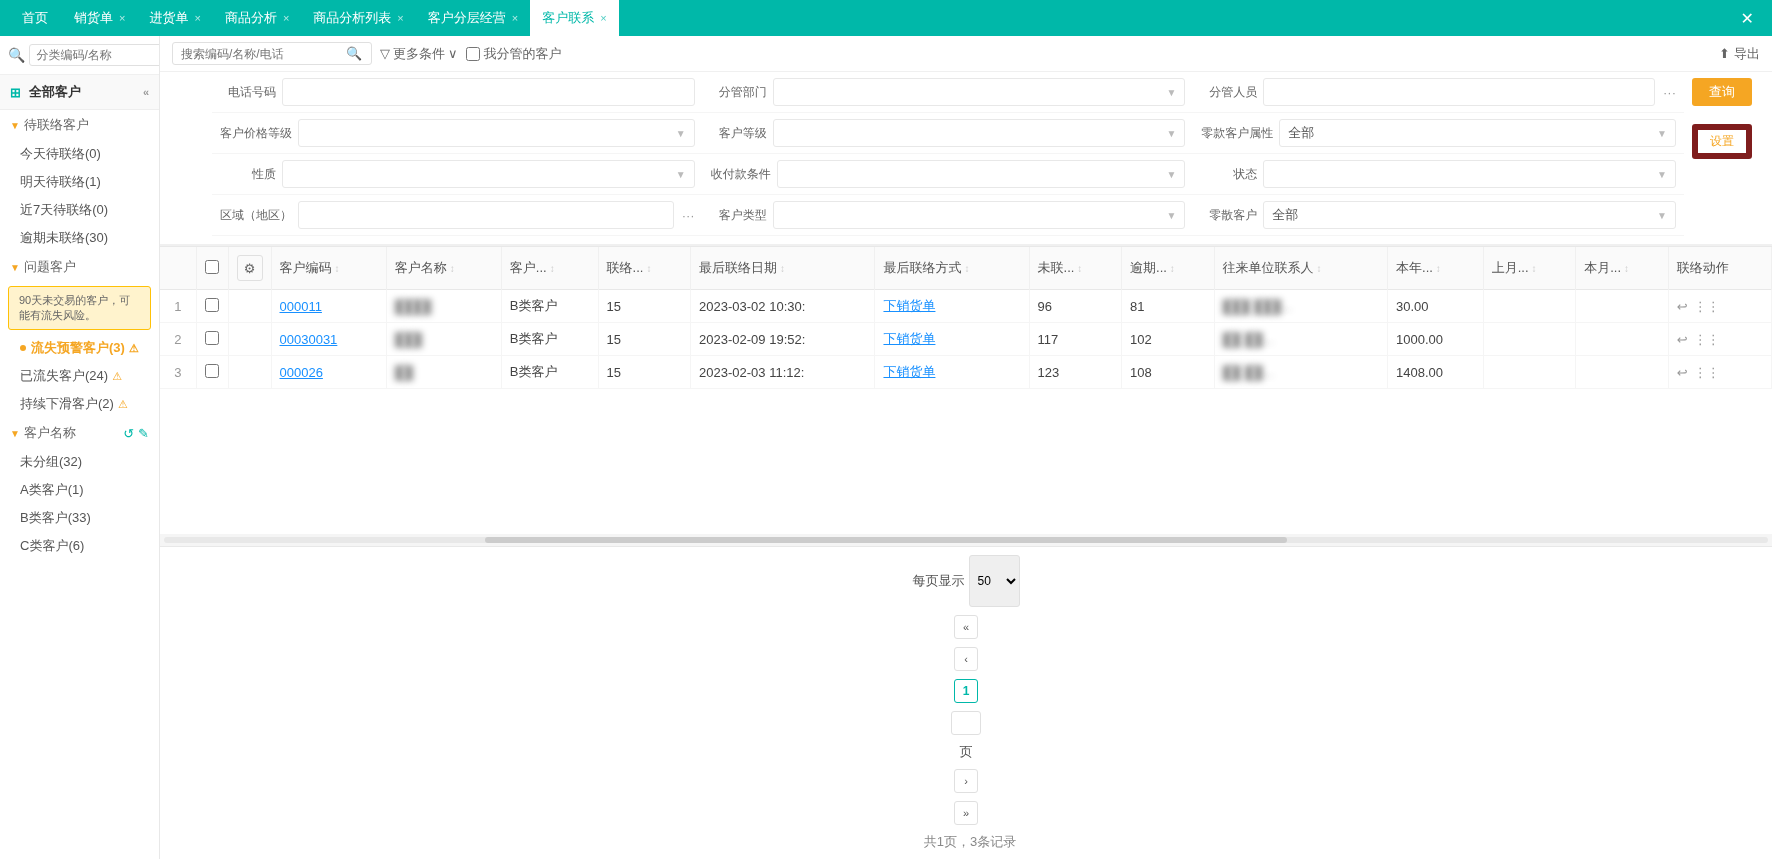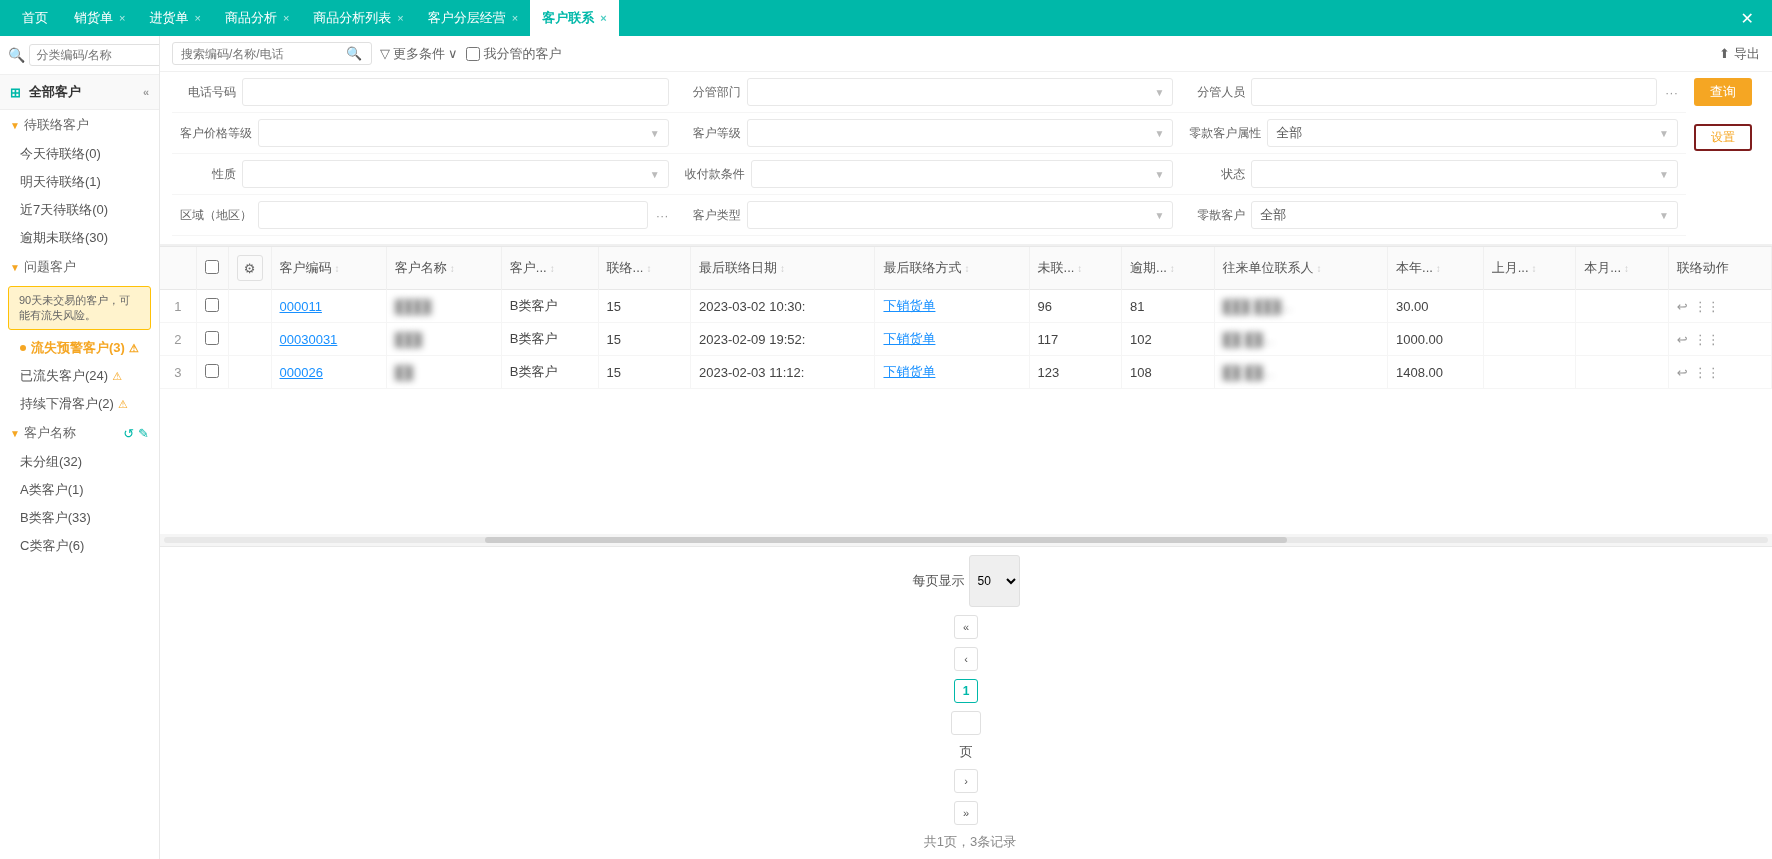--- a/index.html
+++ b/index.html
@@ -20,21 +20,20 @@
       padding: 0 12px;
       height: 36px;
       cursor: pointer;
       color: #fff;
       font-size: 13px;
       white-space: nowrap;
     }
     .top-nav .nav-item.active {
       background: #fff;
       color: #00b8a9;
-      font-weight: bold;
     }
     .top-nav .nav-item .close-btn {
       margin-left: 6px;
       font-size: 11px;
       opacity: 0.7;
     }
     .top-nav .home-item {
       padding: 0 14px;
       height: 36px;
       display: flex;
@@ -223,21 +222,21 @@
       color: #fff;
       border: none;
       border-radius: 3px;
       padding: 5px 16px;
       cursor: pointer;
       font-size: 13px;
     }
     .settings-btn {
       background: #fff;
       color: #f5a623;
-      border: 2px solid #7f1d1d;
+      border: 6px solid #7f1d1d;
       border-radius: 3px;
       padding: 3px 12px;
       cursor: pointer;
       font-size: 12px;
     }
 
     
     .table-container {
       flex: 1;
       overflow: auto;
@@ -380,20 +379,21 @@
 
     
     ::-webkit-scrollbar { width: 6px; height: 6px; }
     ::-webkit-scrollbar-track { background: #f1f1f1; }
     ::-webkit-scrollbar-thumb { background: #ccc; border-radius: 3px; }
 
     .filter-grid {
       display: grid;
       grid-template-columns: 1fr 1fr 1fr;
       gap: 0;
+      margin-left: 40px;
     }
     .filter-cell {
       display: flex;
       align-items: center;
       padding: 6px 8px;
       gap: 6px;
       border-bottom: 1px solid #f5f5f5;
     }
     .filter-cell label {
       color: #666;

